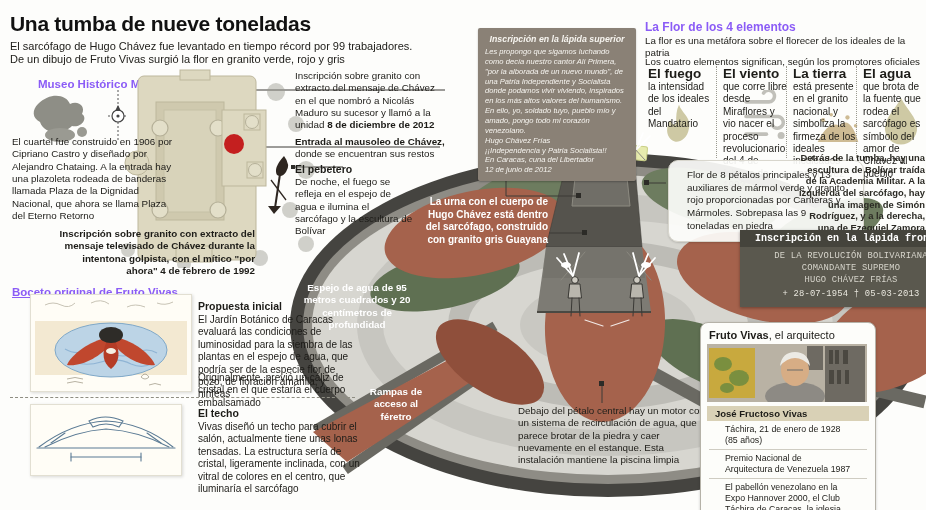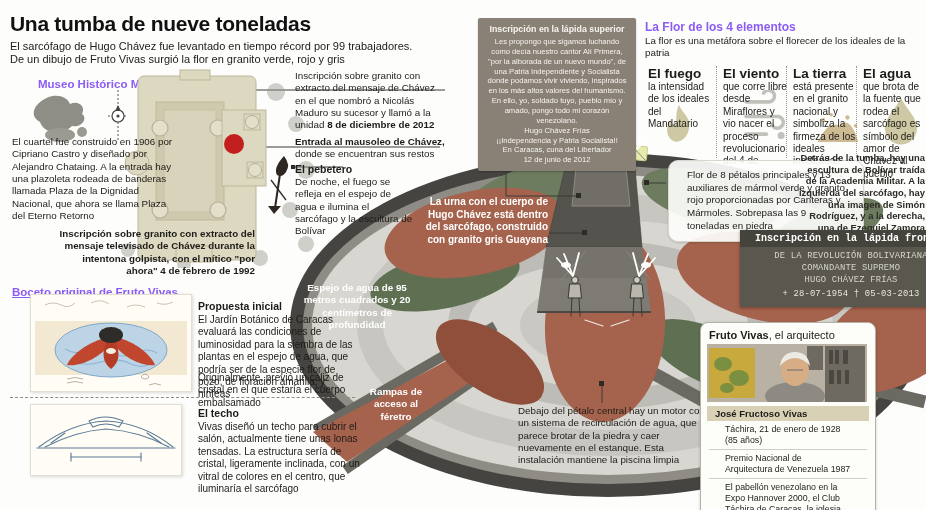--- a/index.html
+++ b/index.html
@@ -14,21 +14,21 @@
   .t8{font-size:8.3px;line-height:1.25;}
   .t9{font-size:10px;line-height:1.24;}
   .t10{font-size:9.8px;line-height:1.26;}
   .h1{font-size:21px;font-weight:bold;letter-spacing:-0.3px;color:#111;}
   .sub{font-size:11px;color:#21201c;}
   .sec{font-size:11.5px;font-weight:bold;color:#8b5cf6;}
   .mini-h{font-size:10.5px;font-weight:bold;}
   .elem-h{font-size:13.5px;font-weight:bold;}
   .plaque-top{background:#8a8176;color:#f6f4ef;border-radius:2px;padding:6px 7px;box-shadow:0 1px 2px rgba(0,0,0,.25);}
   .plaque-top .tt{font-size:8.8px;font-weight:bold;text-align:center;margin-bottom:3px;}
-  .plaque-top .bd{font-size:7.6px;line-height:1.3;text-align:center;}
+  .plaque-top .bd{font-size:7.6px;line-height:1.3;text-align:left;}
   .front-plaque{box-shadow:0 1px 3px rgba(0,0,0,.35);}
   .front-plaque .tt{background:#45443c;color:#fff;font-size:10px;font-weight:bold;text-align:center;padding:3px 4px;}
   .front-plaque .bd{background:#5a584e;color:#d6d4cb;font-size:8.8px;line-height:1.35;text-align:center;padding:4px 4px 6px;letter-spacing:.2px;}
   .callout{background:rgba(253,253,251,.92);border:1px solid #d8d6cd;border-radius:10px;padding:8px 18px;font-size:9.8px;line-height:1.3;box-shadow:0 1px 2px rgba(0,0,0,.15);}
   .elem-col{position:absolute;top:66px;}
   .dotsep{border-left:1px dotted #9a998f;}
   .dashline{border-top:1px dashed #8e8d82;}
   .card{background:#fdfdfa;border:1px solid #b5b2a8;border-radius:8px;box-shadow:0 1px 3px rgba(0,0,0,.2);}
   .card .hd{font-size:11px;padding:6px 8px 3px;}
   .card .namebar{background:#d9d1b6;font-size:9.5px;font-weight:bold;padding:2px 8px;margin:4px 6px 0;}
@@ -212,31 +212,32 @@
   <div class="abs t10" style="left:295px;top:70px;width:152px;">
     <span>Inscripción sobre granito con extracto del mensaje de Chávez en el que nombró a Nicolás Maduro su sucesor y llamó a la unidad</span>
     <span class="b">8 de diciembre de 2012</span>
   </div>
   <div class="abs t10" style="left:295px;top:136px;width:165px;">
     <span class="b">Entrada al mausoleo de Chávez,</span><span> donde se encuentran sus restos</span>
   </div>
   <div class="abs mini-h" style="left:295px;top:163px;">El pebetero</div>
   <div class="abs t10" style="left:295px;top:176px;width:118px;">De noche, el fuego se refleja en el espejo de agua e ilumina el sarcófago y la escultura de Bolívar</div>
 
-  <div class="abs plaque-top" style="left:478px;top:18px;width:144px;">
+  <div class="abs plaque-top" style="left:478px;top:28px;width:144px;font-style:italic;">
     <div class="tt">Inscripción en la lápida superior</div>
     <div class="bd pre">Les propongo que sigamos luchando como decía nuestro cantor Alí Primera, "por la alborada de un nuevo mundo", de una Patria Independiente y Socialista donde podamos vivir viviendo, inspirados en los más altos valores del humanismo. En ello, yo, soldado tuyo, pueblo mío y amado, pongo todo mi corazón venezolano.
 Hugo Chávez Frías
 ¡¡Independencia y Patria Socialista!!
 En Caracas, cuna del Libertador
 12 de junio de 2012</div>
   </div>
 
   <div class="abs sec" style="left:645px;top:20px;font-size:12px;">La Flor de los 4 elementos</div>
   <div class="abs t10" style="left:645px;top:35px;width:280px;">La flor es una metáfora sobre el florecer de los ideales de la patria</div>
+  <div class="abs t10" style="left:645px;top:56px;width:280px;">Los cuatro elementos significan, según los promotores oficiales</div>
 
   <div class="elem-col" style="left:648px;width:62px;">
     <svg class="abs" style="left:14px;top:38px;opacity:.85;" width="34" height="44" viewBox="0 0 24 30">
       <path d="M12 0 C14 6 21 9 19 17 C18 24 12 27 9 26 C3 24 2 16 6 11 C7 15 10 15 10 12 C10 8 10 4 12 0 Z" fill="#c6c095"></path>
     </svg>
     <div class="elem-h" style="position:relative;">El fuego</div>
     <div class="t9" style="position:relative;">la intensidad de los ideales del Mandatario</div>
   </div>
   <div class="elem-col dotsep" style="left:716px;width:64px;padding-left:6px;height:92px;">
     <svg class="abs" style="left:26px;top:24px;opacity:.8;" width="44" height="56" viewBox="0 0 30 38">

